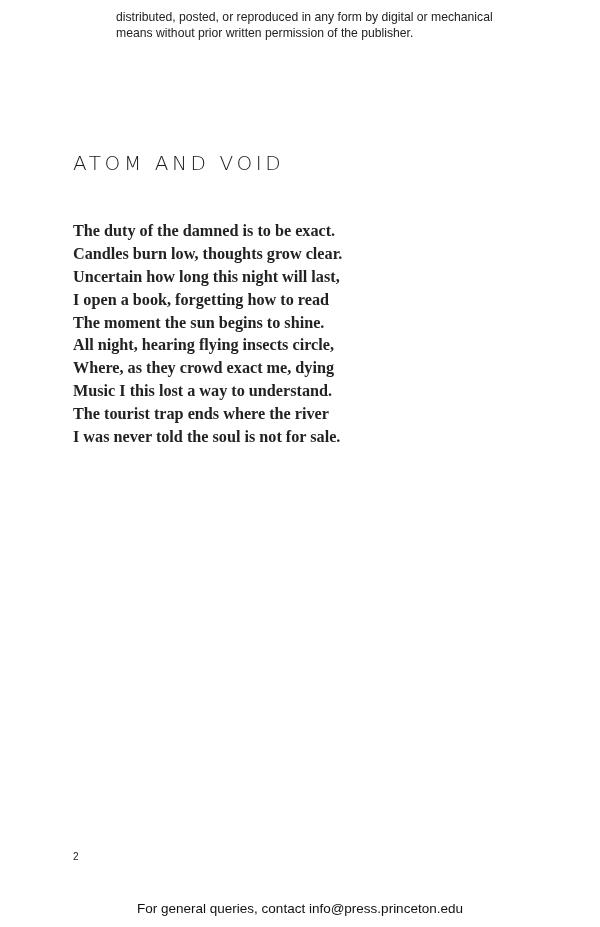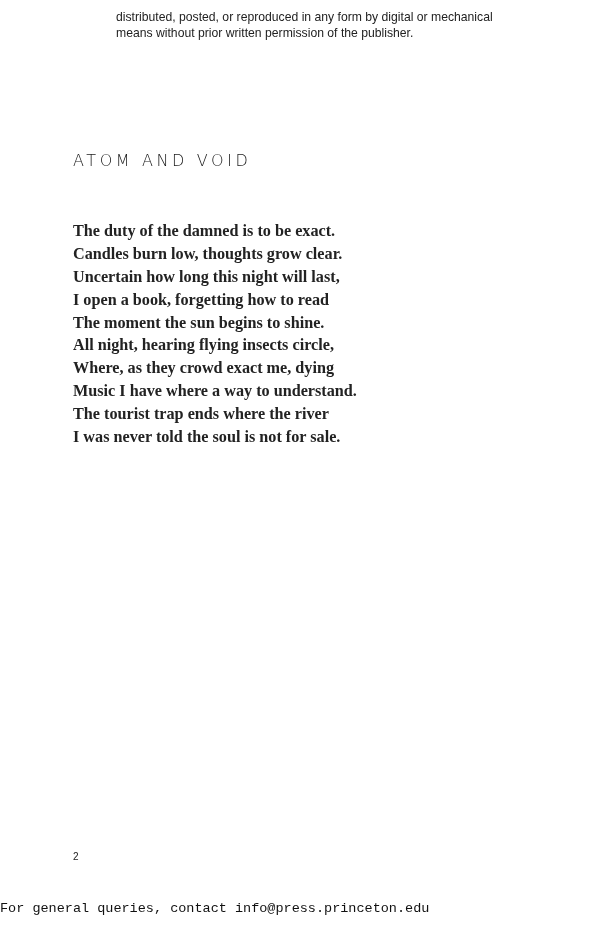--- a/index.html
+++ b/index.html
@@ -6,35 +6,35 @@
     body {
       width: 600px; height: 927px; background: #ffffff; position: relative; overflow: hidden;
       color: #1a1a1a;
     }
     .copyright {
       position: absolute; left: 116px; top: 10px; width: 420px;
       font-family: "Liberation Sans", sans-serif; font-size: 12.2px; line-height: 15.5px; color: #222;
     }
     .title {
       position: absolute; left: 73px; top: 151px;
-      font-family: "DejaVu Sans", sans-serif; font-size: 16px; letter-spacing: 3.6px; color: #1a1a1a;
+      font-family: "DejaVu Sans", sans-serif; font-size: 20px; letter-spacing: 3.6px; color: #1a1a1a;
       font-weight: 300;
     }
     .poem {
       position: absolute; left: 73px; top: 220px;
       font-family: "Liberation Serif", serif; font-size: 16.2px; color: #222;
     }
     .poem .line { height: 22.9px; line-height: 22.9px; white-space: nowrap; font-weight: bold; }
     .page-number {
       position: absolute; left: 73px; top: 851px;
       font-family: "Liberation Sans", sans-serif; font-size: 10px; color: #222;
     }
     .footer {
-      position: absolute; left: 0; width: 600px; top: 901px; 
-      font-family: Liberation Mono, monospace; font-size: 13.5px; color: #111;
+      position: absolute; left: 0; width: 600px; top: 901px; text-align: center;
+      font-family: Liberation Sans, sans-serif; font-size: 13.5px; color: #111;
       box-sizing: border-box;
     }
   </style>
 </head>
 <body>
 
 <div class="copyright">
   <div>distributed, posted, or reproduced in any form by digital or mechanical</div>
   <div>means without prior written permission of the publisher.</div>
 </div>
@@ -42,20 +42,20 @@
 <div class="title">ATOM AND VOID</div>
 
 <div class="poem">
   <div class="line">The duty of the damned is to be exact.</div>
   <div class="line">Candles burn low, thoughts grow clear.</div>
   <div class="line">Uncertain how long this night will last,</div>
   <div class="line">I open a book, forgetting how to read</div>
   <div class="line">The moment the sun begins to shine.</div>
   <div class="line">All night, hearing flying insects circle,</div>
   <div class="line">Where, as they crowd exact me, dying</div>
-  <div class="line">Music I have where a way to understand.</div>
+  <div class="line">Music I this lost a way to understand.</div>
   <div class="line">The tourist trap ends where the river</div>
   <div class="line">I was never told the soul is not for sale.</div>
 </div>
 
 <div class="page-number">2</div>
 
 <div class="footer">For general queries, contact info@press.princeton.edu</div>
 
 </body></html>

